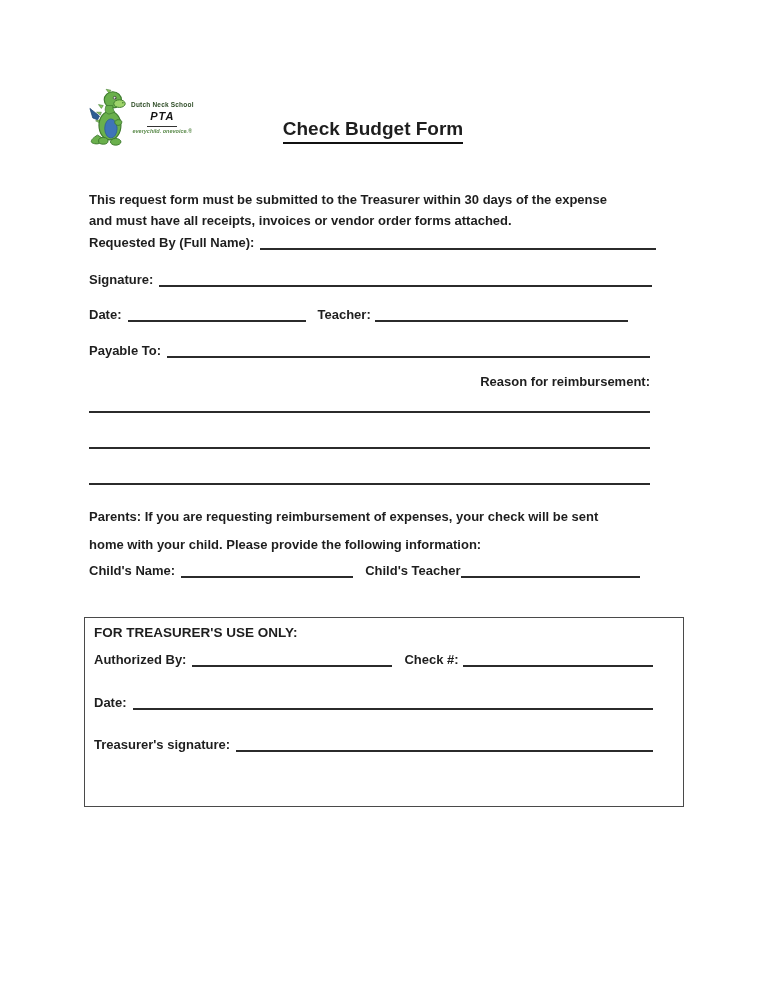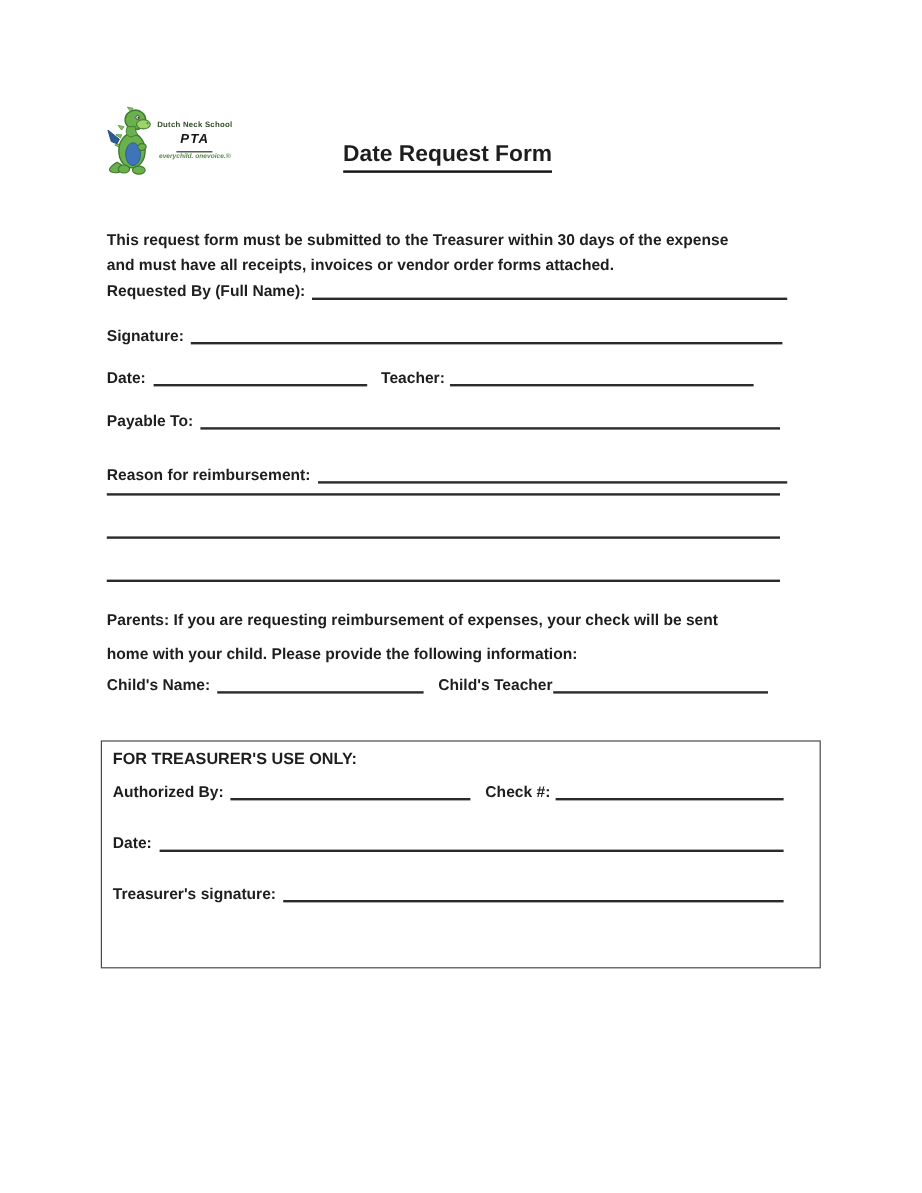--- a/index.html
+++ b/index.html
@@ -146,21 +146,21 @@
       <path d="M19,19 C17,24 18,27 22,28 L28,26 C26,23 26,21 26,19 Z" fill="#6ab04c" stroke="#3e7a2e" stroke-width="0.8"></path>
     </svg>
     <div class="logo-text">
       <div class="logo-school">Dutch Neck School</div>
       <div class="logo-org">PTA</div>
       <div class="logo-tagline">everychild. onevoice.®</div>
     </div>
   </div>
 
   <h1 class="title">
-    <span>Date Request Form</span>
+    <span>Check Budget Form</span>
   </h1>
 
   <p class="intro">
     <span>This request form must be submitted to the Treasurer within 30 days of the expense</span><br>
     <span>and must have all receipts, invoices or vendor order forms attached.</span>
   </p>
 
   <div class="row" style="top:269px; right:116px;">
     <span class="lbl">Signature:</span>
     <span class="line"></span>
@@ -176,21 +176,21 @@
     <span class="line fixed" style="width:178px;"></span>
     <span class="lbl2">Teacher:</span>
     <span class="line"></span>
   </div>
 
   <div class="row" style="top:340px; right:118px;">
     <span class="lbl">Payable To:</span>
     <span class="line"></span>
   </div>
 
-  <div class="row" style="top:385px; right:112px;">
+  <div class="row" style="top:374px; right:112px;flex-direction:column;">
     <span class="lbl">Reason for reimbursement:</span>
     <span class="line"></span>
   </div>
 
   <div class="blank-line" style="top:411px; right:118px;"></div>
   <div class="blank-line" style="top:447px; right:118px;"></div>
   <div class="blank-line" style="top:483px; right:118px;"></div>
 
   <p class="note">
     <span>Parents: If you are requesting reimbursement of expenses, your check will be sent</span><br>

